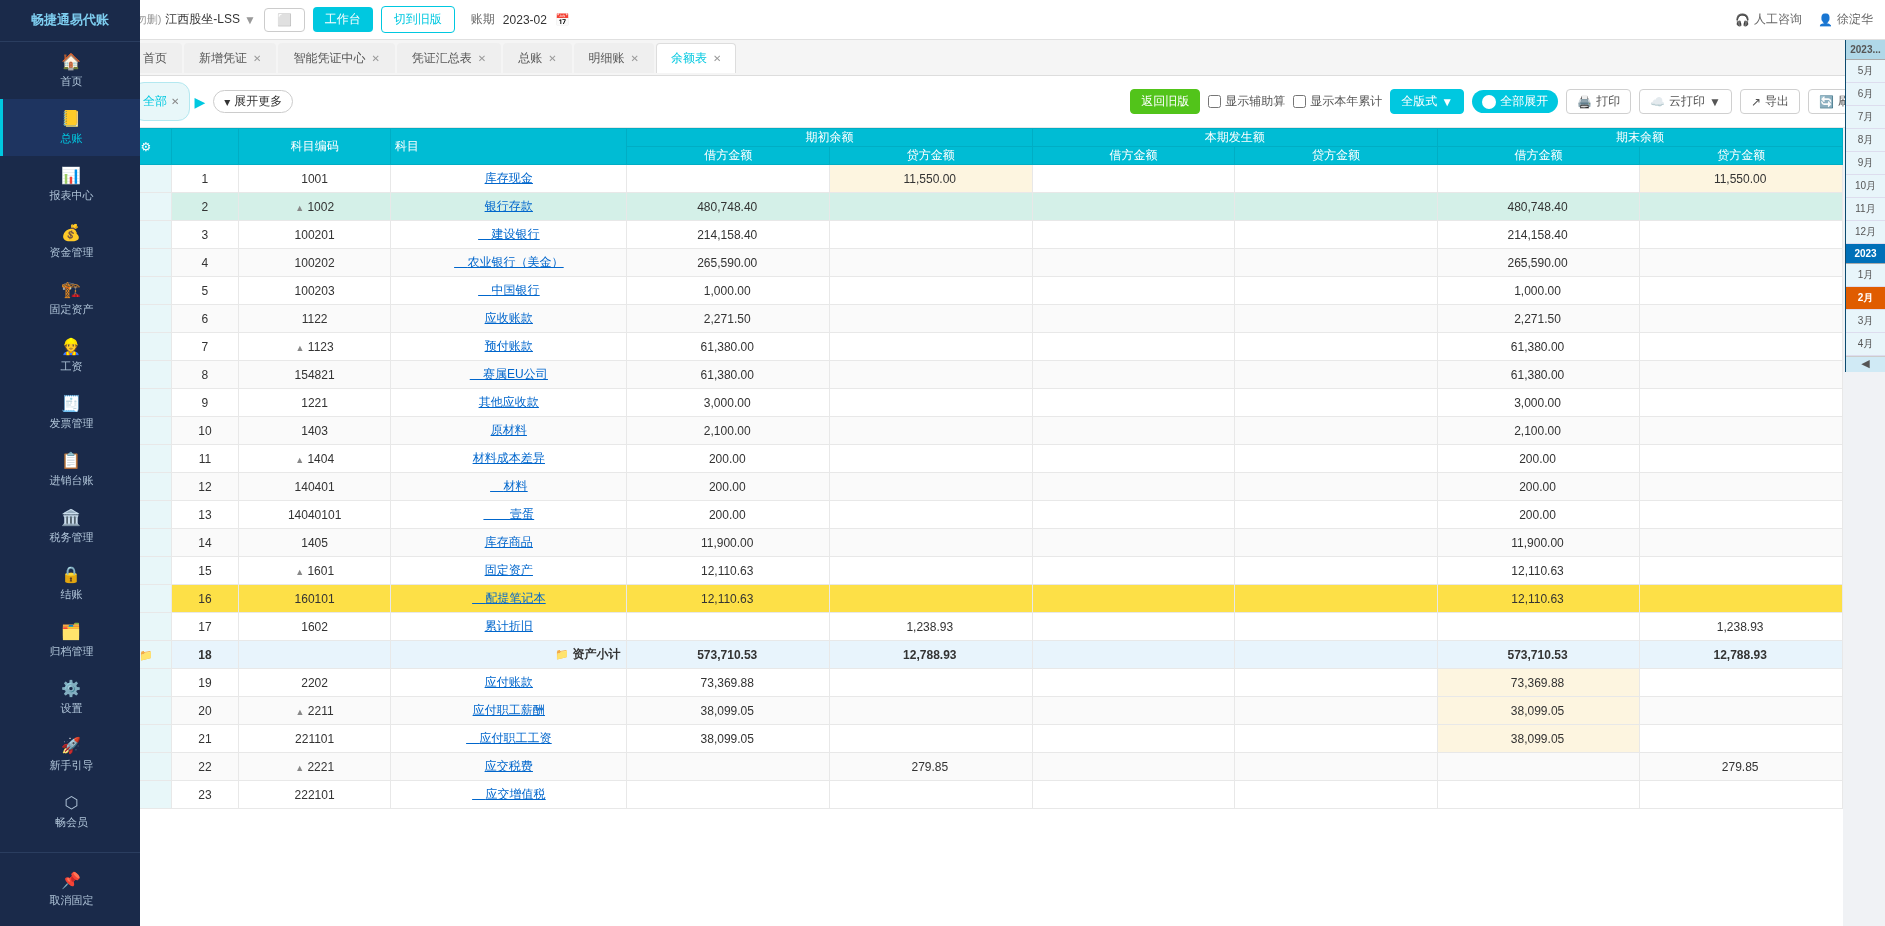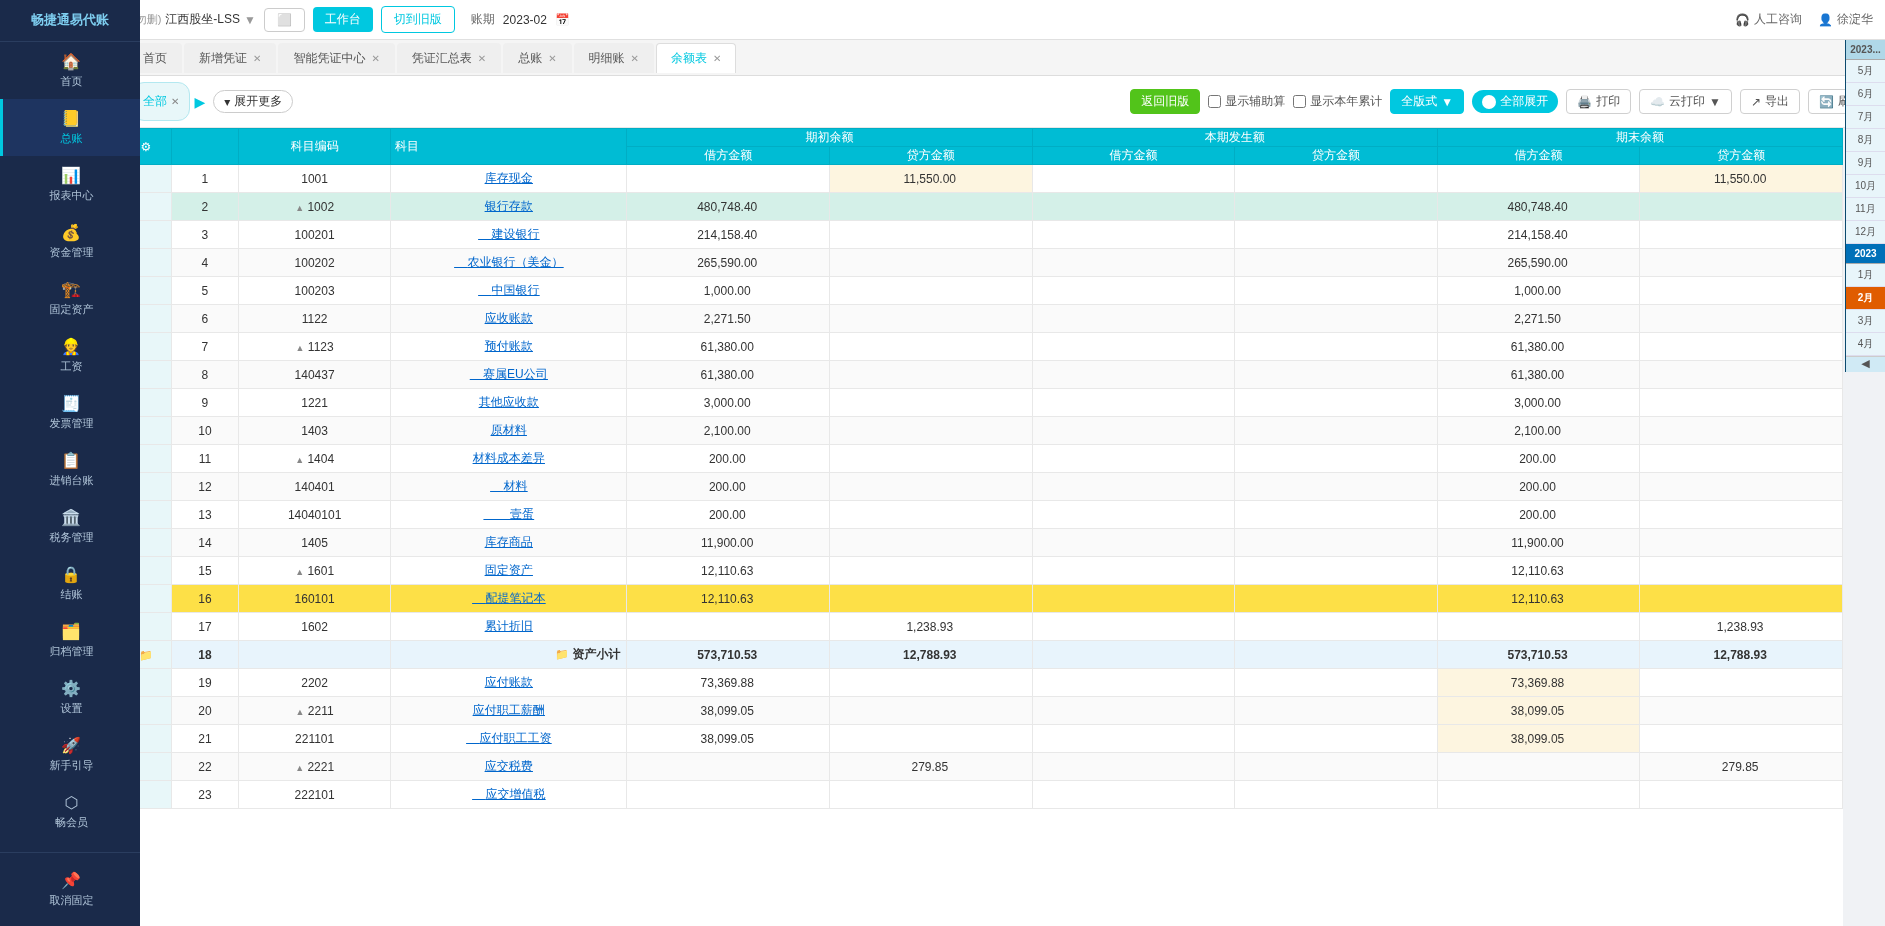--- a/index.html
+++ b/index.html
@@ -380,21 +380,21 @@
             <td class="num-cell">61,380.00</td>
             <td class="num-cell"></td>
             <td class="num-cell"></td>
             <td class="num-cell"></td>
             <td class="num-cell">61,380.00</td>
             <td class="num-cell"></td>
           </tr>
           <tr style="background: rgb(250, 250, 250);">
             <td style="text-align: center; background: rgb(232, 247, 249);"></td>
             <td>8</td>
-            <td>140437</td>
+            <td>154821</td>
             <td class="link-cell">&nbsp;&nbsp;&nbsp;&nbsp;<a style="color:#0066cc;text-decoration:underline;cursor:pointer;">赛属EU公司</a></td>
             <td class="num-cell">61,380.00</td>
             <td class="num-cell"></td>
             <td class="num-cell"></td>
             <td class="num-cell"></td>
             <td class="num-cell">61,380.00</td>
             <td class="num-cell"></td>
           </tr>
           <tr>
             <td style="text-align: center; background: rgb(232, 247, 249);"></td>

